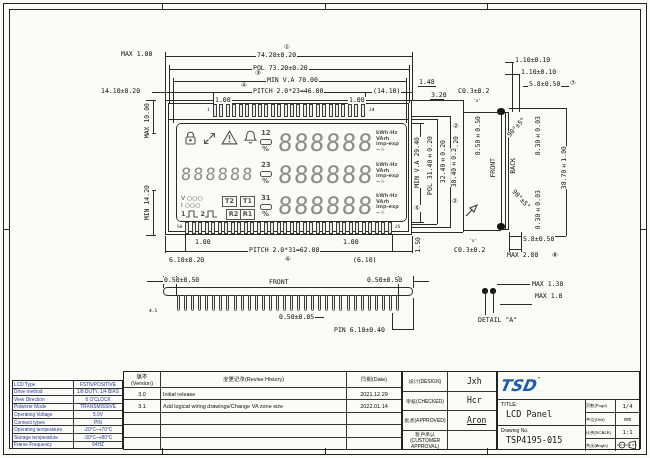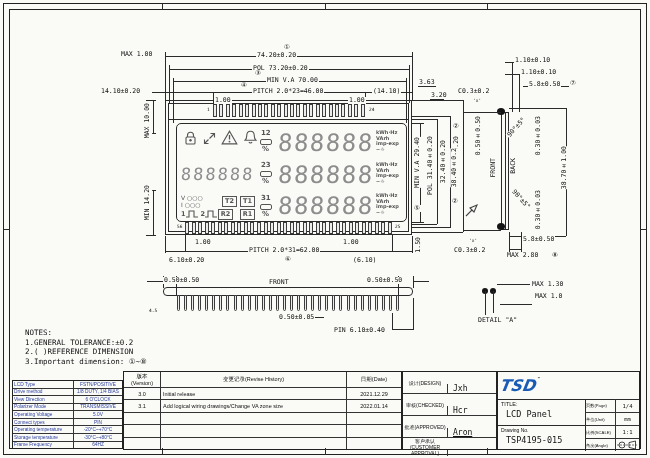--- a/index.html
+++ b/index.html
@@ -29,21 +29,21 @@
   .blob{position:absolute;background:#151515;border-radius:50%;}
   
   .tbl{position:absolute;border:1px solid #222;box-sizing:border-box;background:#fafaf7;}
   .row{display:flex;box-sizing:border-box;border-top:1px solid #333;}
   .row:first-child{border-top:none;}
   .cell{box-sizing:border-box;border-left:1px solid #333;overflow:hidden;display:flex;align-items:center;}
   .cell:first-child{border-left:none;}
   #spec-table .cell{font:4.8px "Liberation Sans",sans-serif;color:#2a3f9f;padding:0 1px;}
   #rev-table .cell,#rev-table .hcell{font:5.5px "Liberation Sans",sans-serif;color:#111;padding:0 2px;}
   #sign-table .lab{font:5px "Liberation Sans",sans-serif;color:#111;justify-content:center;text-align:center;line-height:1.2;}
-  #sign-table .val{font:8px "DejaVu Sans Mono",monospace;color:#111;padding-left:5px;margin-top:12px;}
+  #sign-table .val{font:8px "DejaVu Sans Mono",monospace;color:#111;padding-left:19px;}
   .meta-row{display:flex;height:13px;border-top:1px solid #333;box-sizing:border-box;}
   .meta-lab{flex:0 0 31px;font:4.2px "Liberation Sans",sans-serif;display:flex;align-items:center;padding-left:1px;border-right:1px solid #333;box-sizing:border-box;}
   .meta-val{flex:1;font:5.5px "DejaVu Sans Mono",monospace;display:flex;align-items:center;justify-content:center;}
   .note-line{font:7.5px "DejaVu Sans Mono",monospace;line-height:9.5px;white-space:nowrap;color:#111;}
   svg{display:block;}
 </style>
 </head>
 <body>
 
 <div id="sheet">
@@ -171,21 +171,21 @@
       <svg width="13" height="9" viewBox="0 0 13 9">
           <path d="M0 8h3V2h5v6h4" fill="none" stroke="#555" stroke-width="1.1"></path>
         </svg>
       <span style="font:bold 6.5px 'DejaVu Sans',sans-serif;color:#555;margin-left:2px;">2</span>
       <svg width="13" height="9" viewBox="0 0 13 9">
           <path d="M0 8h3V2h5v6h4" fill="none" stroke="#555" stroke-width="1.1"></path>
         </svg>
     </span>
     <span class="tbox" style="left:222px;top:196px;">T2</span>
     <span class="tbox" style="left:240px;top:196px;">T1</span>
-    <span class="tbox" style="left:218px;top:209px;">R2</span>
+    <span class="tbox" style="left:226px;top:209px;">R2</span>
     <span class="tbox" style="left:240px;top:209px;">R1</span>
     <span class="zlab" style="left:261px;top:195px;">31</span>
     <span class="pill" style="left:260px;top:204px;"></span>
     <span class="zlab" style="left:262px;top:211px;">%</span>
     <span class="digits" style="left:278px;top:194px;font-size:24px;">888888</span>
     <span class="units" style="left:376px;top:193px;" id="units3">
         <span style="display: block;">kWh·Hz</span>
         <span style="display: block;">VArh</span>
         <span style="display: block;">imp-exp</span>
         <span style="display: block;">~☼</span>
@@ -240,26 +240,20 @@
         <div class="pin" style="width: 3px; height: 16px; border-radius: 0px 0px 2px 2px;"></div>
         <div class="pin" style="width: 3px; height: 16px; border-radius: 0px 0px 2px 2px;"></div>
       </div>
   </div>
 
   <div>
     <div class="blob" style="left:482px;top:288px;width:6px;height:6px;"></div>
     <div class="blob" style="left:490px;top:288px;width:6px;height:6px;"></div>
   </div>
 
-  <div class="abs" id="notes" style="left:25px;top:328px;">
-      <div class="note-line">NOTES:</div>
-      <div class="note-line">1.GENERAL TOLERANCE:±0.2</div>
-      <div class="note-line">2.( )REFERENCE DIMENSION</div>
-      <div class="note-line">3.Important dimension: ①~⑧</div>
-    </div>
 
   <div class="tbl" id="spec-table" style="left:12px;top:380px;width:111px;height:69px;display:flex;flex-direction:column;">
       <div class="row" style="flex: 1 1 0%;">
         <div class="cell" style="flex: 0 0 60px;">LCD Type</div>
         <div class="cell" style="flex: 1 1 0%; justify-content: center;">FSTN/POSITIVE</div>
       </div>
       <div class="row" style="flex: 1 1 0%;">
         <div class="cell" style="flex: 0 0 60px;">Drive method</div>
         <div class="cell" style="flex: 1 1 0%; justify-content: center;">1/8 DUTY, 1/4 BIAS</div>
       </div>
@@ -468,21 +462,21 @@
       <span class="dim" style="left: 256px; top: 52px;">74.20±0.20</span>
       <span class="dim" style="left: 252px; top: 65px;">POL 73.20±0.20</span>
       <span class="dim" style="left: 254px; top: 70px;">③</span>
       <span class="dim" style="left: 266px; top: 77px;">MIN V.A 70.00</span>
       <span class="dim" style="left: 240px; top: 82px;">④</span>
       <span class="dim" style="left: 252px; top: 88px;">PITCH 2.0*23=46.00</span>
       <span class="dim" style="left: 100px; top: 88px;">14.10±0.20</span>
       <span class="dim" style="left: 372px; top: 88px;">(14.10)</span>
       <span class="dim" style="left: 214px; top: 97px;">1.00</span>
       <span class="dim" style="left: 348px; top: 97px;">1.00</span>
-      <span class="dim" style="left: 418px; top: 79px;">3.63</span>
+      <span class="dim" style="left: 418px; top: 79px;">1.48</span>
       <span class="dim" style="left: 430px; top: 92px;">3.20</span>
       <span class="dim v" style="left: 143px; top: 103px;">MAX 10.00</span>
       <span class="dim v" style="left: 143px; top: 185px;">MIN 14.20</span>
       <span class="dim v" style="left: 413px; top: 137px;">MIN V.A 29.40</span>
       <span class="dim" style="left: 413px; top: 205px;">⑤</span>
       <span class="dim v" style="left: 426px; top: 136px;">POL 31.40±0.20</span>
       <span class="dim v" style="left: 439px; top: 140px;">32.40±0.20</span>
       <span class="dim v" style="left: 452px; top: 136px;">38.40±0.20</span>
       <span class="dim" style="left: 452px; top: 123px;">②</span>
       <span class="dim" style="left: 194px; top: 239px;">1.00</span>

